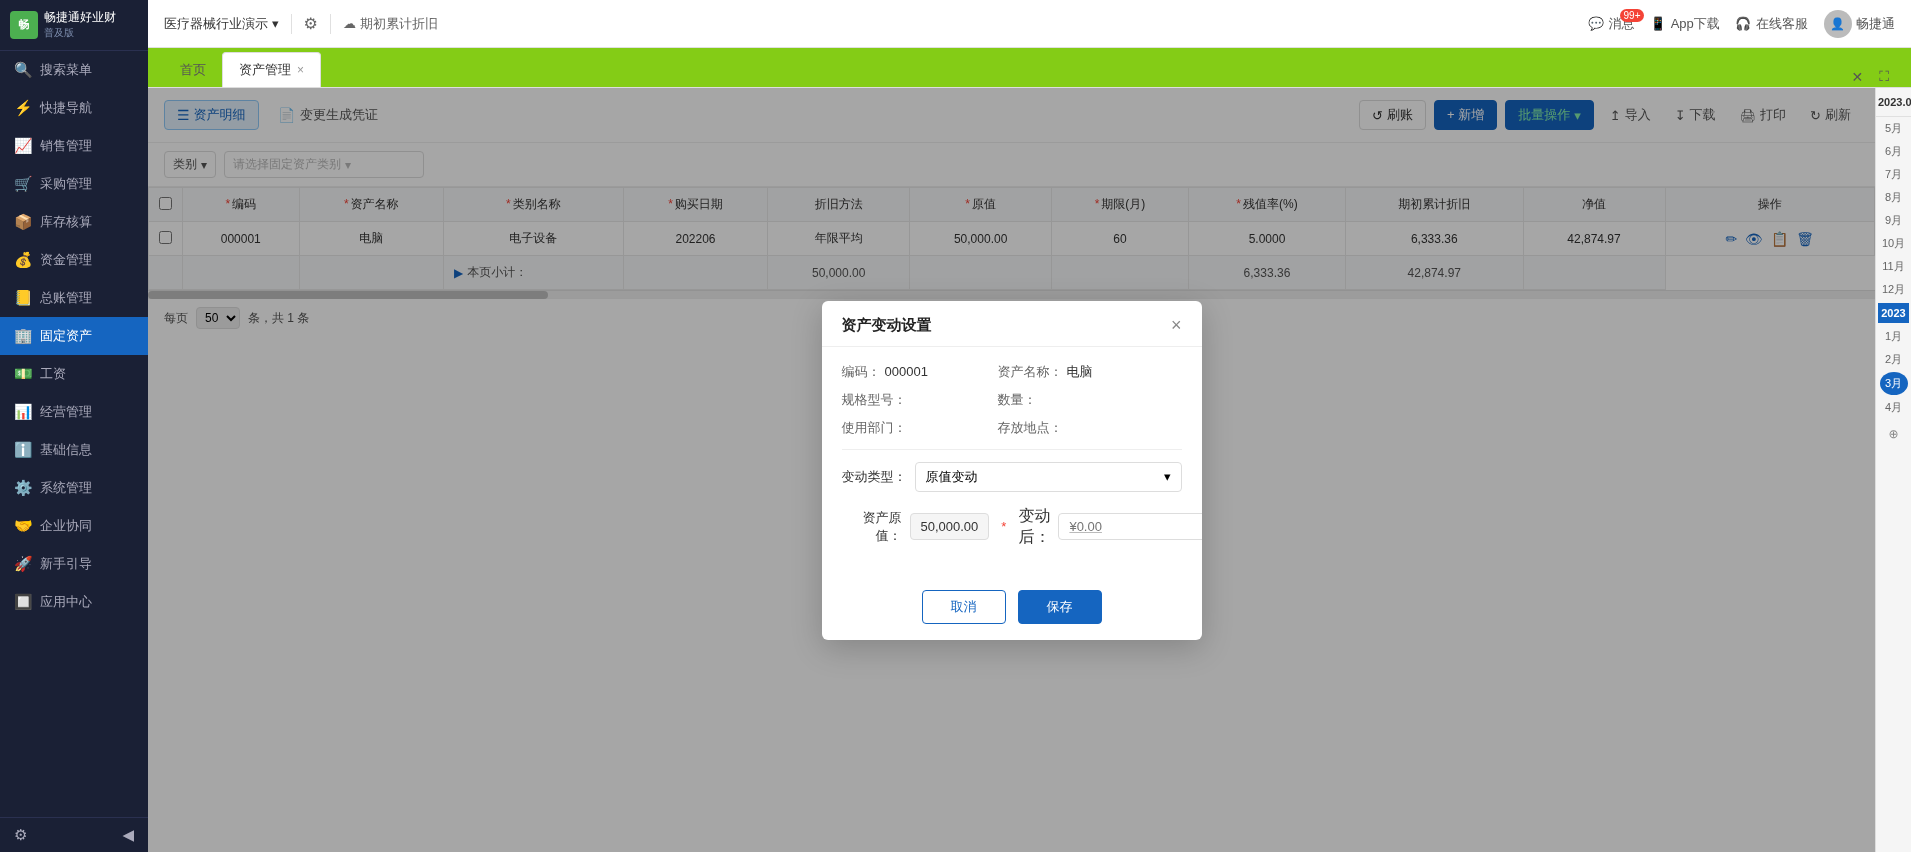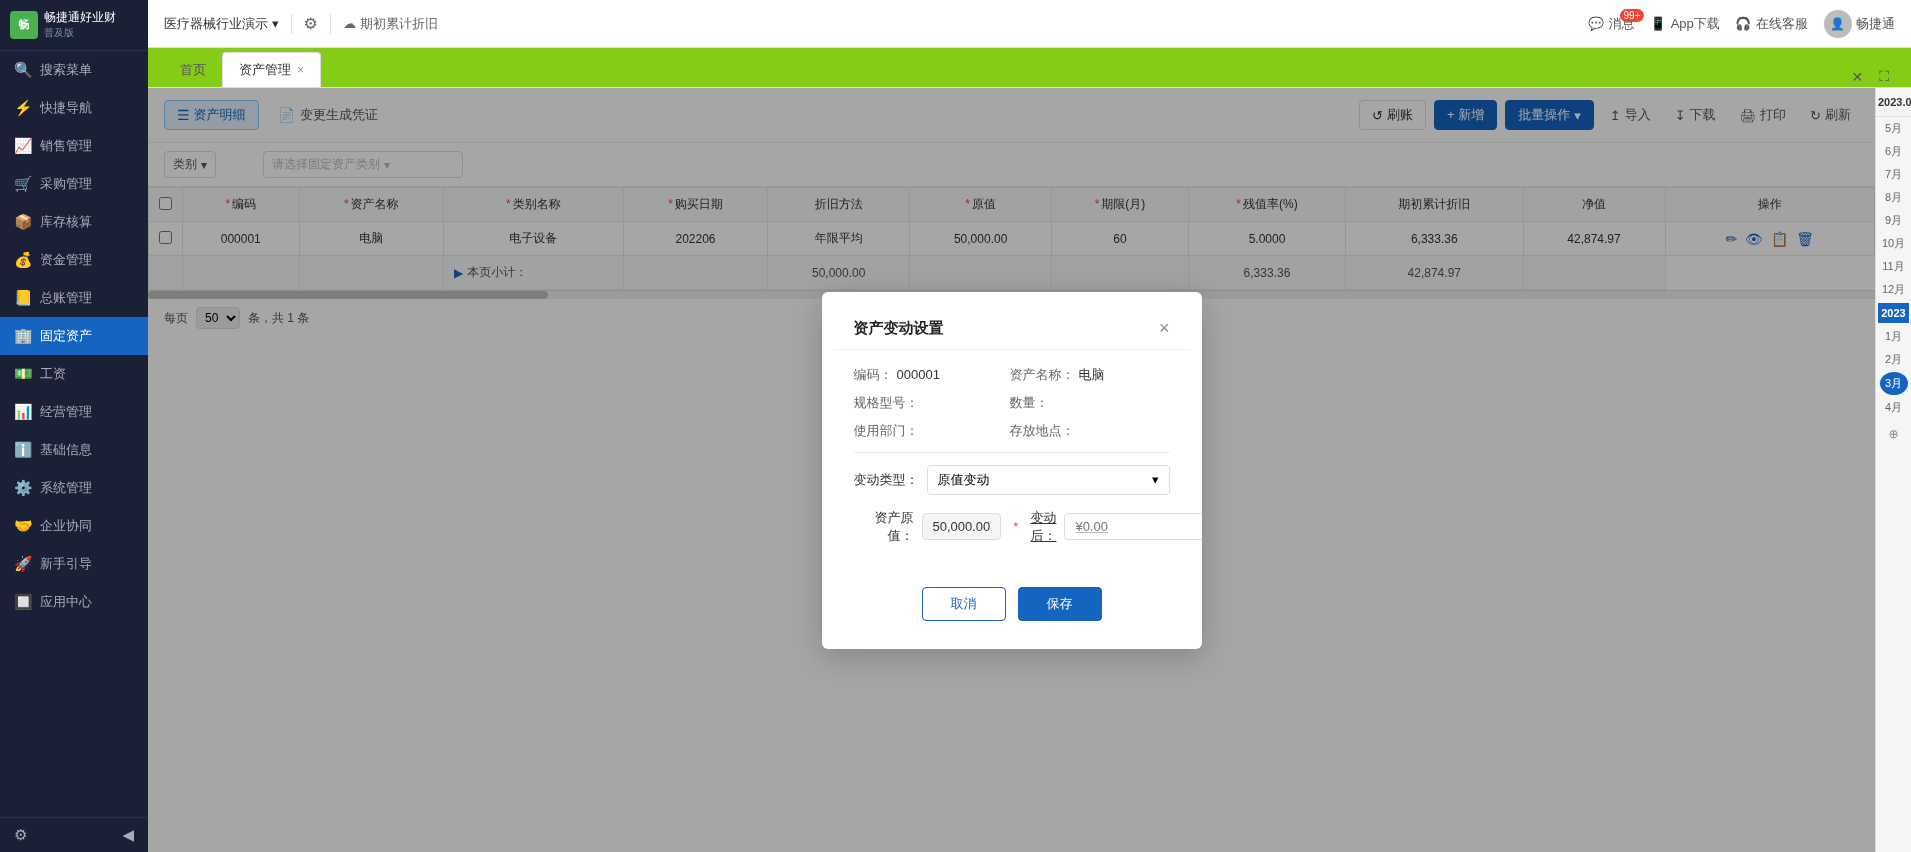--- a/index.html
+++ b/index.html
@@ -156,42 +156,42 @@
     .toolbar-tab-icon { font-size: 14px; }
 
     .toolbar-right { margin-left: auto; display: flex; align-items: center; gap: 8px; }
     .btn {
       padding: 5px 12px; border-radius: 4px; cursor: pointer;
       font-size: 13px; border: 1px solid #ddd;
       display: flex; align-items: center; gap: 4px;
     }
     .btn-primary { background: #1565c0; color: #fff; border-color: #1565c0; }
     .btn-default { background: #fff; color: #333; }
-    .btn-batch { background: #1565c0; color: #ffffff; border-color: #1565c0; }
+    .btn-batch { background: #1565c0; color: #86efac; border-color: #1565c0; }
     .btn-icon { background: none; border: none; color: #555; cursor: pointer; font-size: 13px; display: flex; align-items: center; gap: 4px; padding: 5px 8px; }
 
     
     .filter-row {
       display: flex;
       align-items: center;
       padding: 8px 16px;
       gap: 8px;
       border-bottom: 1px solid #eee;
     }
     .filter-select {
       display: flex; align-items: center; gap: 4px;
       border: 1px solid #ddd; border-radius: 4px;
       padding: 4px 8px; font-size: 12px; cursor: pointer; color: #555;
       background: #fff;
     }
     .filter-select-wide {
       border: 1px solid #ddd; border-radius: 4px;
       padding: 4px 8px; font-size: 12px; color: #999;
       background: #fff; display: flex; align-items: center; gap: 4px;
-      min-width: 200px; cursor: pointer; margin-left: 39px;
+      min-width: 200px; cursor: pointer;
     }
 
     
     .data-table { width: 100%; border-collapse: collapse; font-size: 12px; }
     .data-table th {
       background: #f8f9fa;
       border: 1px solid #e8e8e8;
       padding: 8px 10px;
       text-align: center;
       color: #333;
@@ -265,21 +265,21 @@
       align-items: center;
       justify-content: center;
     }
 
     
     .dialog {
       background: #fff;
       border-radius: 6px;
       box-shadow: 0 8px 32px rgba(0,0,0,0.2);
       width: 380px;
-      padding: 12px;
+      padding: 0;
       overflow: hidden;
     }
     .dialog-header {
       display: flex;
       align-items: center;
       justify-content: space-between;
       padding: 14px 20px 10px;
       border-bottom: 1px solid #eee;
     }
     .dialog-title { font-size: 15px; font-weight: bold; color: #222; }
@@ -640,21 +640,21 @@
                 <span>▾</span>
               </div>
             </div>
 
             <div class="dialog-form-row">
               <span class="dialog-form-label">资产原值：</span>
               <div class="dialog-form-input">
                 <span>50,000.00</span>
               </div>
               <span style="color:#f44336;margin:0 4px;">*</span>
-              <span style="font-size:13px;color:#333;text-decoration:underline;">变动后：</span>
+              <span style="font-size:16px;color:#333;">变动后：</span>
               <input class="dialog-form-input-active" type="text" placeholder="¥0.00" style="">
             </div>
           </div>
           <div class="dialog-footer">
             <button class="btn-cancel">取消</button>
             <button class="btn-save">保存</button>
           </div>
         </div>
       </div>
 

